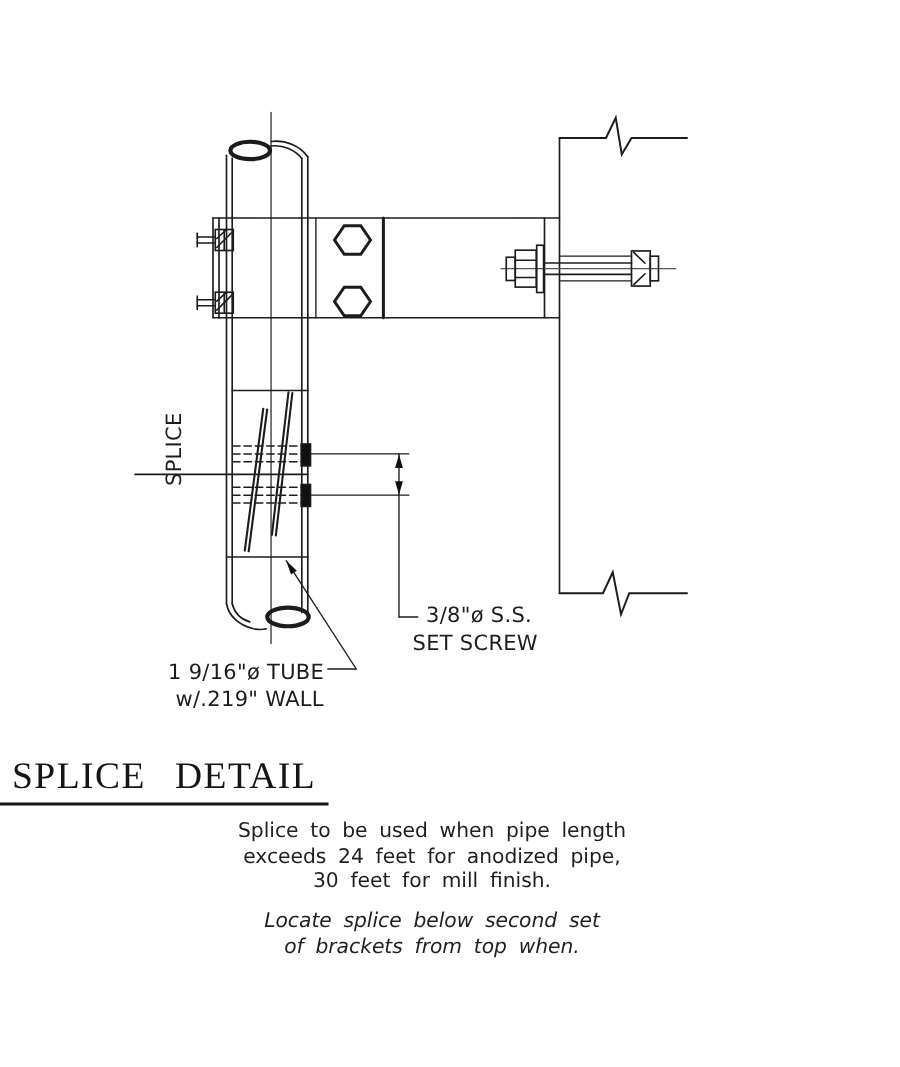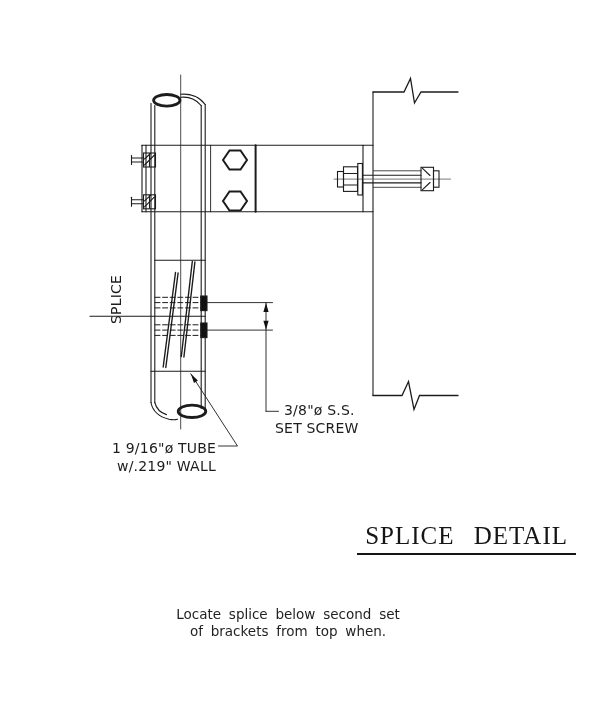--- a/index.html
+++ b/index.html
@@ -1,28 +1,28 @@
 <!DOCTYPE html>
 <html><head>
 <meta charset="utf-8">
 <style>
   html,body{margin:0;padding:0;background:#ffffff;}
   .page{position:relative;width:600px;height:711px;background:#ffffff;overflow:hidden;
         font-family:"DejaVu Sans",sans-serif;color:#1c1c1c;}
   svg{position:absolute;top:0;left:0;}
   svg text{font-family:"DejaVu Sans",sans-serif;fill:#1c1c1c;letter-spacing:0.2px;}
   .cad-label{font-size:14px;}
-  .title-block{position:absolute;top:504px;left:0;width:576px;text-align:right;margin-top:18px;}
+  .title-block{position:absolute;top:504px;left:0;width:576px;text-align:left;}
   .title-text{display:inline-block;font-family:"Liberation Serif",serif;font-size:25px;
               letter-spacing:1px;word-spacing:12px;color:#151515;
               border-bottom:2px solid #151515;padding:0 8px 3px 8px;}
   .notes{position:absolute;left:0;width:576px;text-align:center;
          font-size:13.5px;line-height:16.6px;word-spacing:3.5px;color:#1f1f1f;}
   .notes-usage{top:546px;}
-  .notes-location{top:606px;}
+  .notes-location{top:606px;font-style:italic;}
 </style>
 </head>
 <body>
 
 <div class="page">
 
   <svg width="600" height="500" viewBox="0 0 600 500" fill="none" stroke="#1c1c1c" stroke-width="1.1" stroke-linecap="round">
 
     <g>
 
@@ -145,18 +145,23 @@
     <text class="cad-label" x="284" y="414.5" stroke="none">3/8"ø S.S.</text>
     <text class="cad-label" x="275" y="433" stroke="none">SET SCREW</text>
     <text class="cad-label" x="112" y="452.5" stroke="none">1 9/16"ø TUBE</text>
     <text class="cad-label" x="117" y="470.5" stroke="none">w/.219" WALL</text>
   </svg>
 
   <div class="title-block">
     <span class="title-text">SPLICE DETAIL</span>
   </div>
 
+  <div class="notes notes-usage">
+    <div>Splice to be used when pipe length</div>
+    <div>exceeds 24 feet for anodized pipe,</div>
+    <div>30 feet for mill finish.</div>
+  </div>
   <div class="notes notes-location">
     <div>Locate splice below second set</div>
     <div>of brackets from top when.</div>
   </div>
 
 </div>
 
 </body></html>

